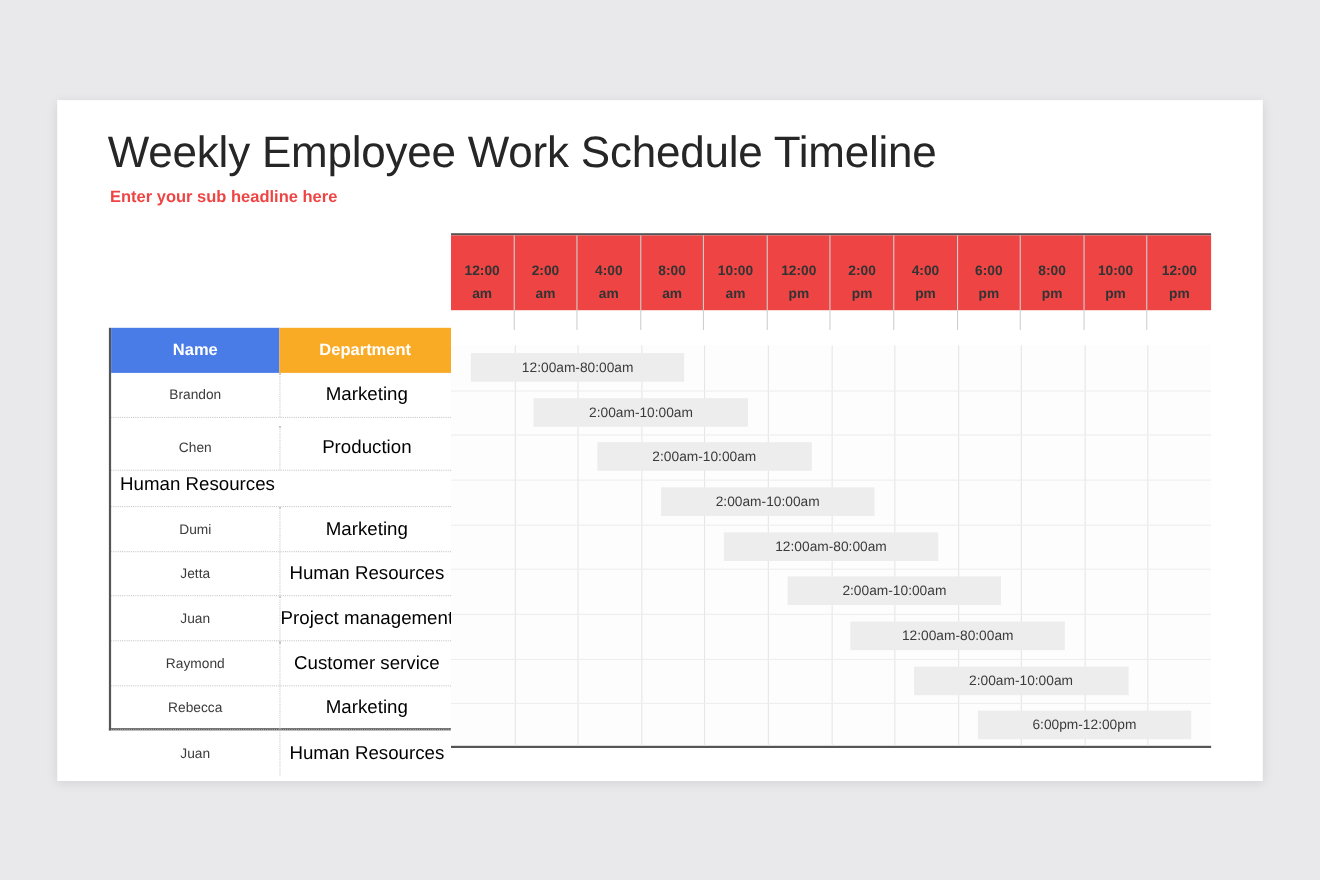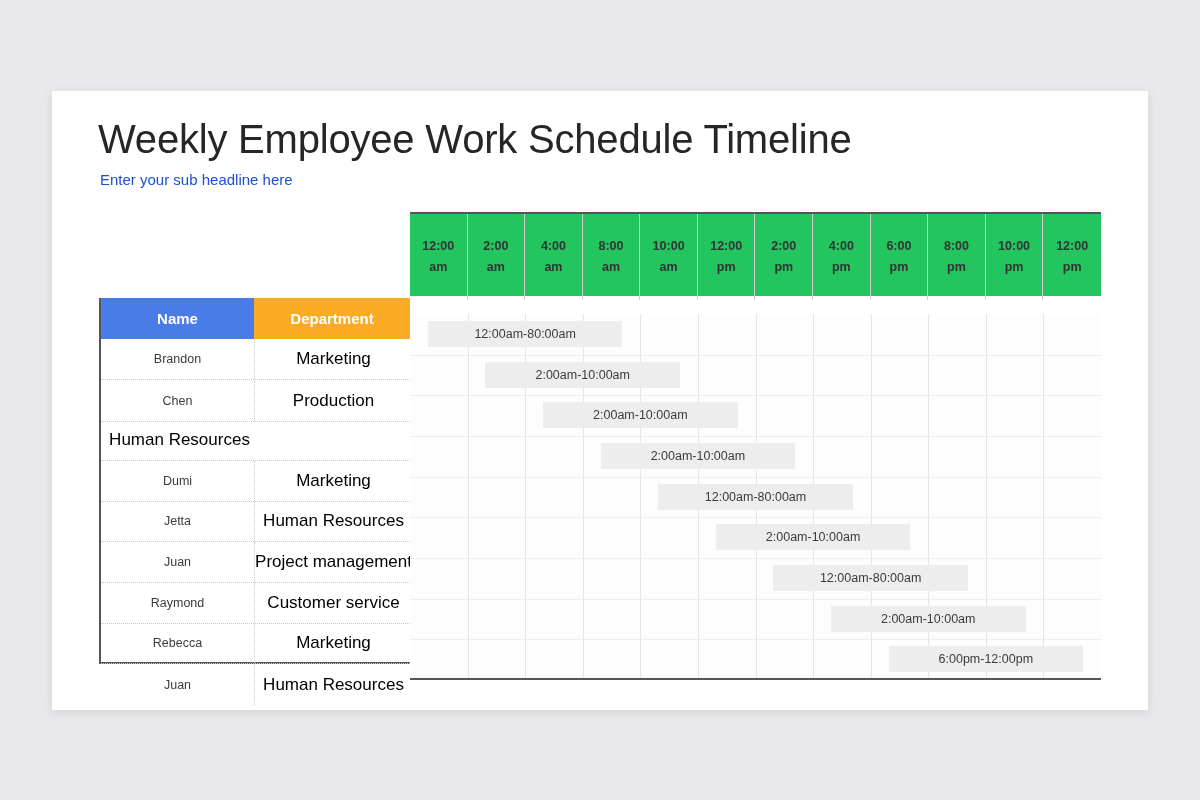--- a/index.html
+++ b/index.html
@@ -16,21 +16,21 @@
     background:#ffffff;
     box-shadow:0 2px 10px rgba(0,0,0,0.10);
   }
   #page-title{
     position:absolute;left:46px;top:26px;
     font-size:40px;font-weight:400;color:#262626;
     letter-spacing:-0.2px;white-space:nowrap;
   }
   #page-subtitle{
     position:absolute;left:48px;top:80px;
-    font-size:15px;font-weight:400;color:#1d4ed8;
+    font-size:15px;font-weight:700;color:#ef4444;
     white-space:nowrap;
   }
 
   
   #schedule-table{
     position:absolute;
     left:47px;top:121px;
     width:1002px;height:452px;
   }
   
@@ -69,22 +69,22 @@
   }
 
   
   #timeline{
     position:absolute;left:311px;top:0;
     width:691px;height:452px;
     border-top:2px solid #555;
     box-sizing:border-box;
   }
   #time-header{
-    position:absolute;left:0;top:0;width:691px;height:82px;
-    display:flex;background:#22c55e;
+    position:absolute;left:0;top:0;width:691px;height:68px;
+    display:flex;background:#ef4444;
   }
   .time-head-cell{
     width:57.583px;height:86px;
     display:flex;flex-direction:column;
     align-items:center;justify-content:center;
     font-size:12.5px;font-weight:bold;color:#333;
     border-right:1px solid #cfcfcf;
     box-sizing:border-box;line-height:1.65;
   }
   .time-head-cell:last-child{border-right:none;}
@@ -124,21 +124,21 @@
     <div id="label-block">
       <div class="label-head-row">
         <div id="head-name" class="head-cell">Name</div>
         <div id="head-department" class="head-cell">Department</div>
       </div>
       <div id="label-rows">
           <div class="label-row" style="top: 41px;">
             <div class="cell-name">Brandon</div>
             <div class="cell-dept">Marketing</div>
           </div>
-          <div class="label-row" style="top: 83px;">
+          <div class="label-row" style="top: 89px;">
             <div class="cell-name">Chen</div>
             <div class="cell-dept">Production</div>
           </div>
           <div class="label-row" style="top: 122.333px;">
             <div class="cell-dept">Human Resources</div>
           </div>
           <div class="label-row" style="top: 163px;">
             <div class="cell-name">Dumi</div>
             <div class="cell-dept">Marketing</div>
           </div>

